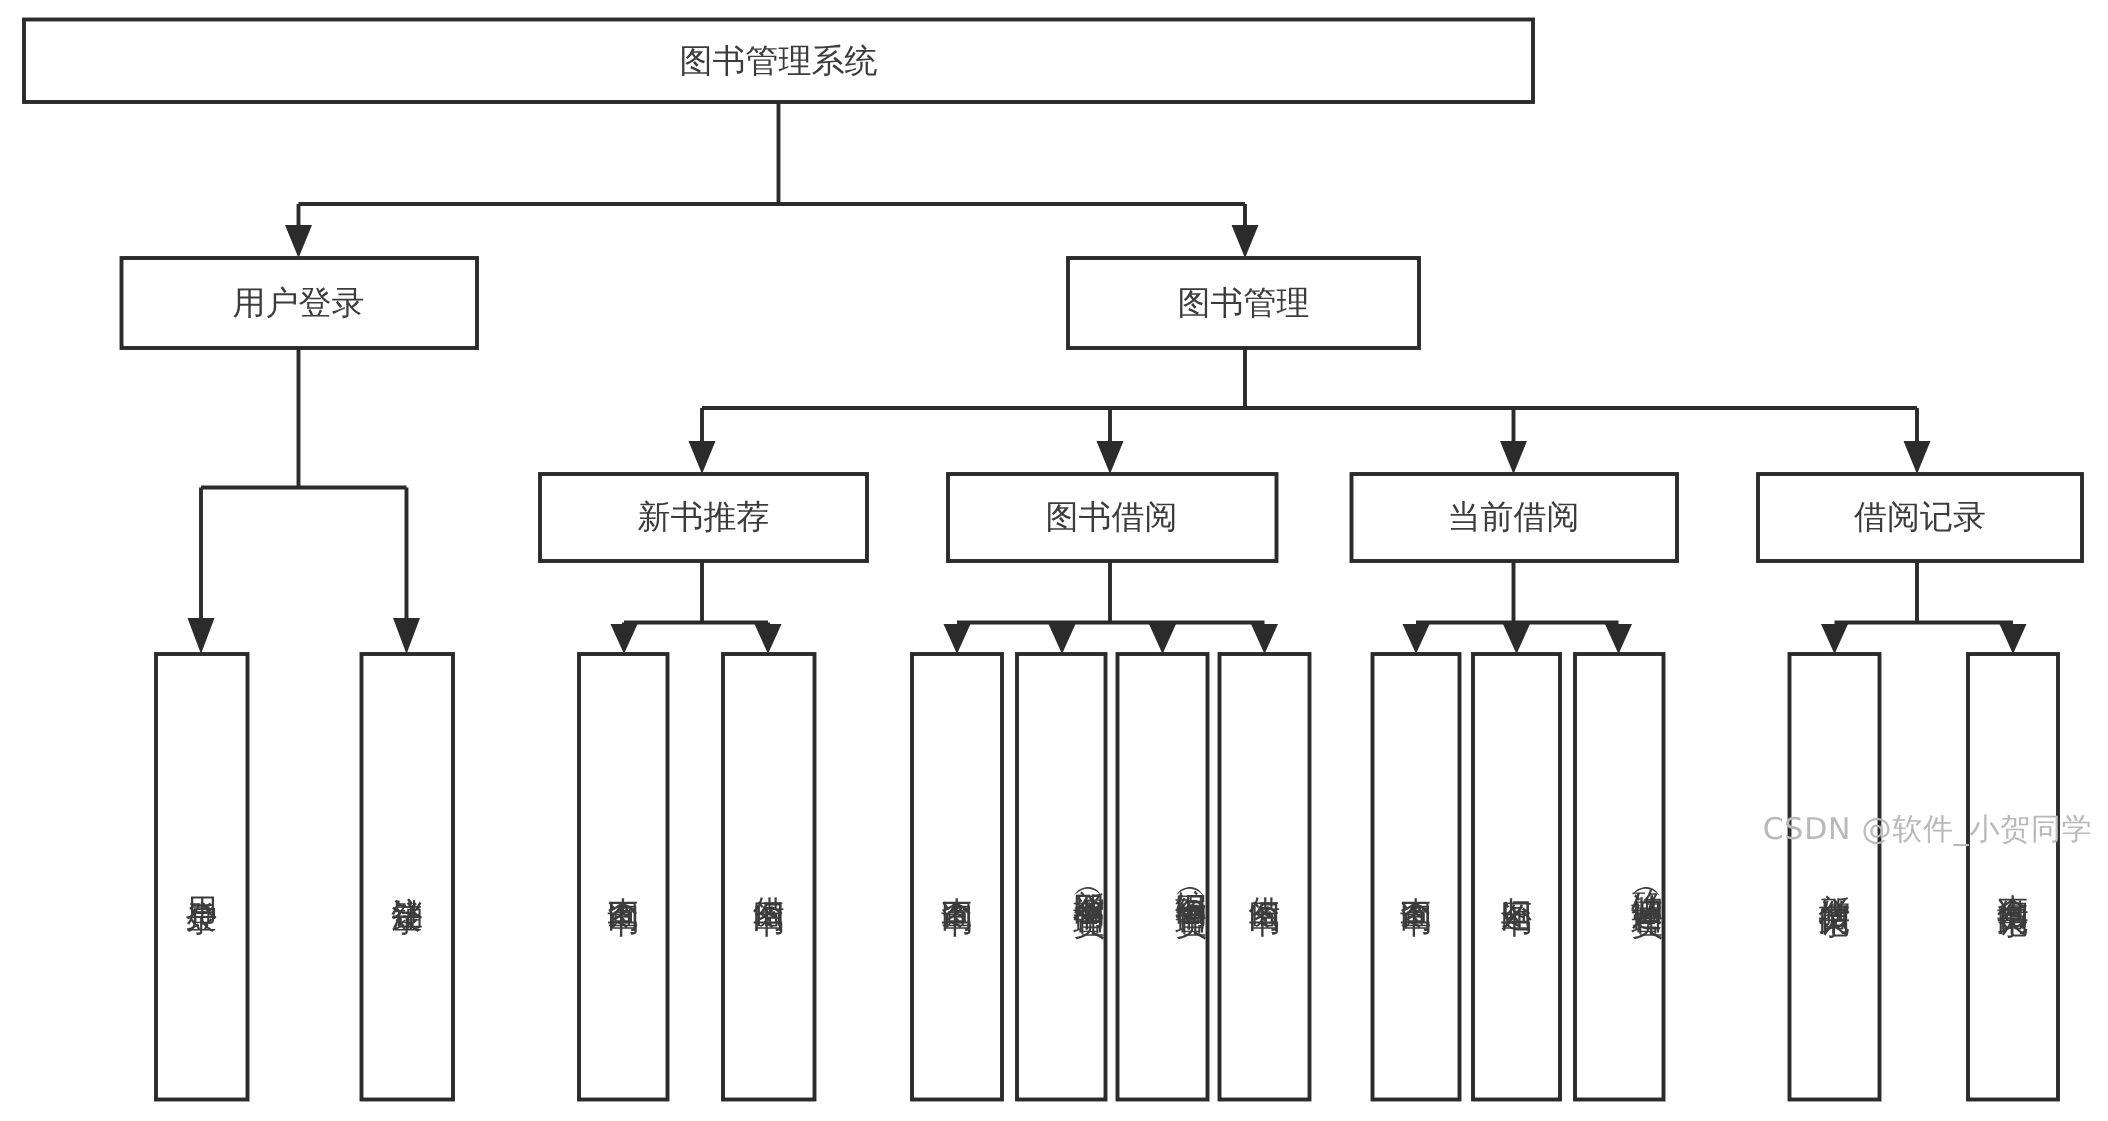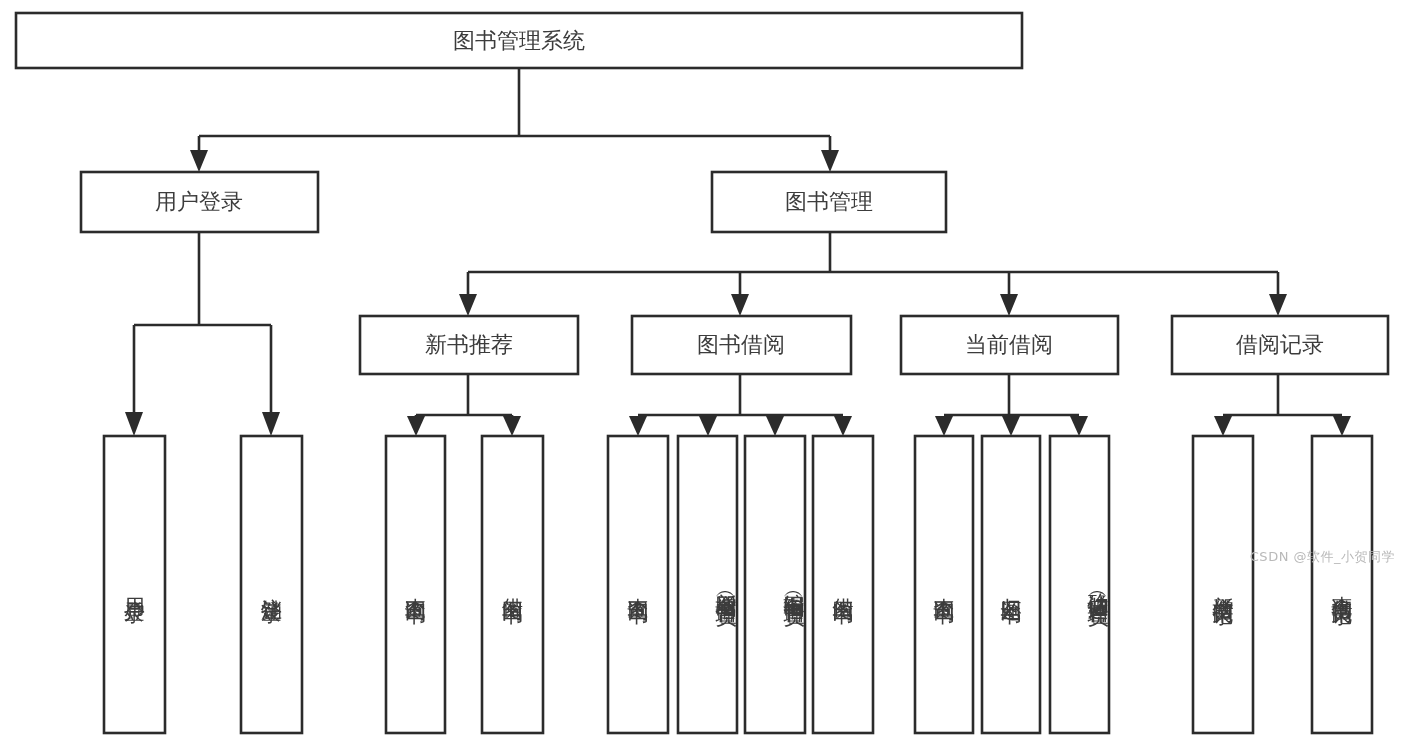--- a/index.html
+++ b/index.html
@@ -62,21 +62,21 @@
     letter-spacing: 2px;
     white-space: nowrap;
     text-align: center;
     pointer-events: none;
   }
   .watermark {
     position: absolute;
     right: 10px;
     bottom: 6px;
     font-family: "DejaVu Sans", "Liberation Sans", sans-serif;
-    font-size: 13px;
+    font-size: 20px;
     color: #b9b9b9;
     letter-spacing: 0.5px;
     white-space: nowrap;
   }
 </style>
 </head>
 <body>
 
 <div id="diagram-root">
 

